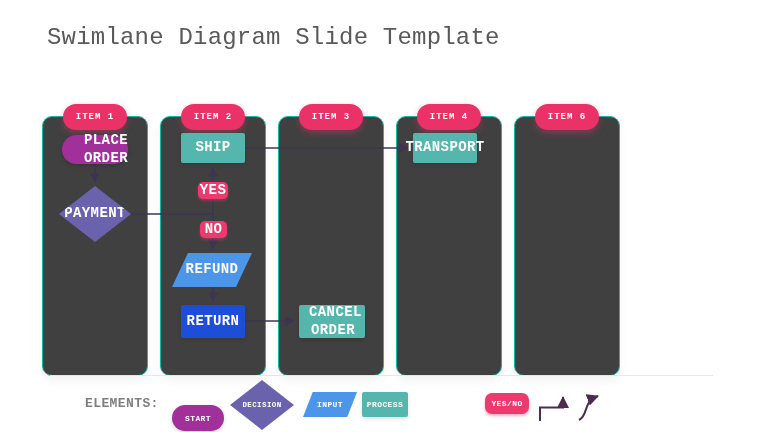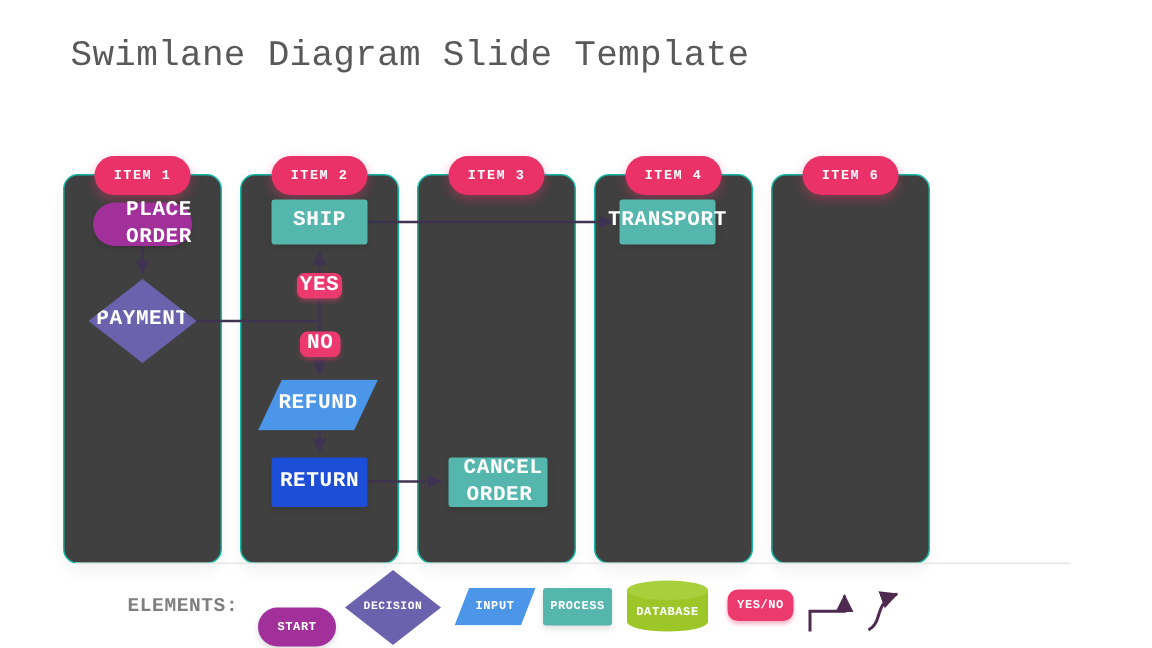--- a/index.html
+++ b/index.html
@@ -161,27 +161,20 @@
   <div class="lg-item lg-decision">
       <span>DECISION</span>
     </div>
   <div class="lg-item lg-input">
       <span>INPUT</span>
     </div>
   <div class="lg-item lg-process">
       <span>PROCESS</span>
     </div>
 
-  <div class="lg-item lg-database">
-    <svg viewBox="0 0 56 36">
-      <path d="M1,7.5 v21 a27,6.5 0 0 0 54,0 v-21 z" fill="#9DC629"></path>
-      <ellipse cx="28" cy="7.5" rx="27" ry="6.5" fill="#A9CF3D"></ellipse>
-    </svg>
-    <span class="lg-db-label">DATABASE</span>
-  </div>
 
   <div class="lg-item lg-yesno">
       <span>YES/NO</span>
     </div>
 
   <svg class="lg-arrow lg-elbow" width="32" height="34">
     <path d="M2,33 V19.5 H25 V9" fill="none" stroke="#4E2A50" stroke-width="2" marker-end="url(#ah2)"></path>
   </svg>
   <svg class="lg-arrow lg-curve" width="30" height="34">
     <path d="M3,32 C13,27 6,14 22,8" fill="none" stroke="#4E2A50" stroke-width="2" marker-end="url(#ah2)"></path>

